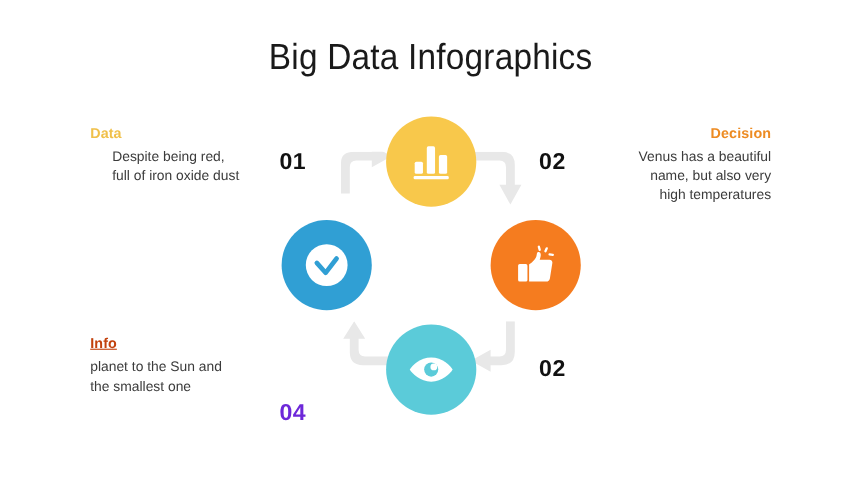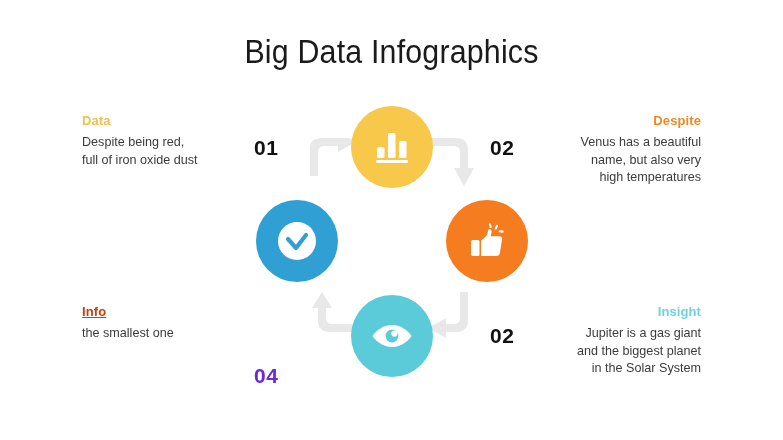--- a/index.html
+++ b/index.html
@@ -106,50 +106,43 @@
 </style>
 </head>
 <body style="background: rgb(255, 255, 255);">
 
 <div class="slide">
 
   <div class="title">Big Data Infographics</div>
 
   <div class="block left r-top">
     <div class="heading" style="color: rgb(240, 192, 74);">Data</div>
-    <div class="body" style="color: rgb(59, 59, 59);">
+    <div class="body" style="color: rgb(59, 59, 59); margin-left: 20px;">
       <div>Despite being red,</div>
       <div>full of iron oxide dust</div>
     </div>
   </div>
 
   <div class="block right r-top">
-    <div class="heading" style="color: rgb(237, 139, 34);">Despite</div>
+    <div class="heading" style="color: rgb(237, 139, 34);">Decision</div>
     <div class="body" style="color: rgb(59, 59, 59);">
       <div>Venus has a beautiful</div>
       <div>name, but also very</div>
       <div>high temperatures</div>
     </div>
   </div>
 
   <div class="block left r-bottom">
     <div class="heading" style="color: #c2410c; text-decoration: underline;">Info</div>
     <div class="body" style="color: rgb(59, 59, 59);">
+      <div>planet to the Sun and</div>
       <div>the smallest one</div>
     </div>
   </div>
 
-  <div class="block right r-bottom">
-    <div class="heading" style="color: rgb(111, 211, 222);">Insight</div>
-    <div class="body" style="color: rgb(59, 59, 59);">
-      <div>Jupiter is a gas giant</div>
-      <div>and the biggest planet</div>
-      <div>in the Solar System</div>
-    </div>
-  </div>
 
   <div class="cycle">
 
     <div class="arrow a01">
       <svg width="54" height="46" viewBox="0 0 54 46" aria-hidden="true">
         <path d="M6 44 L6 16 Q6 6 18 6 L34 6 L34 0 L52 10 L34 20 L34 14 L20 14 Q14 14 14 20 L14 44 Z" fill="#E8E8E8" transform="translate(0,-6)"></path>
       </svg>
     </div>
 
     <div class="arrow a02">

